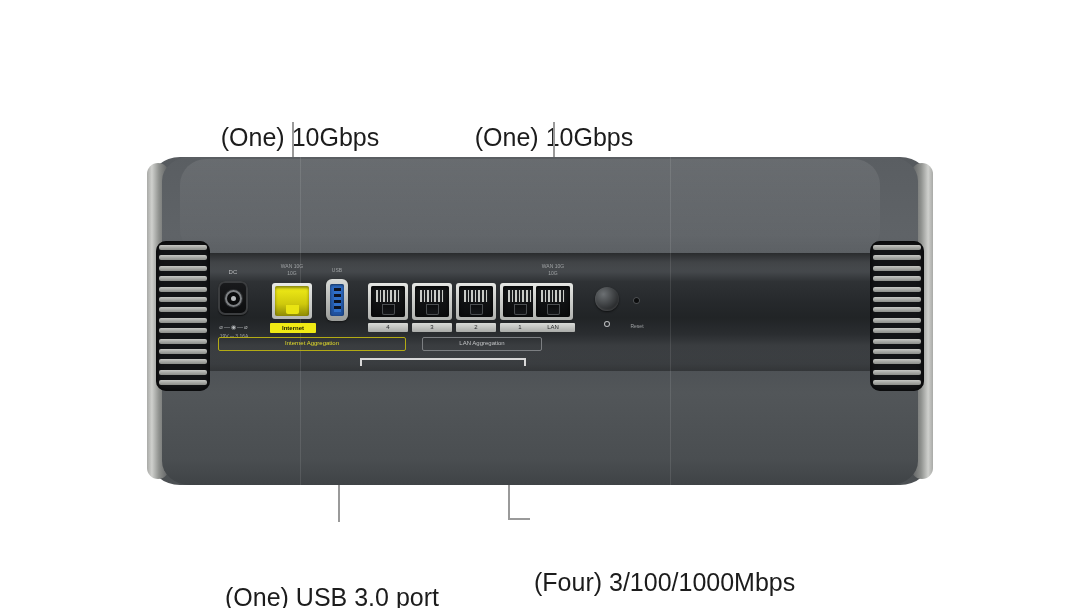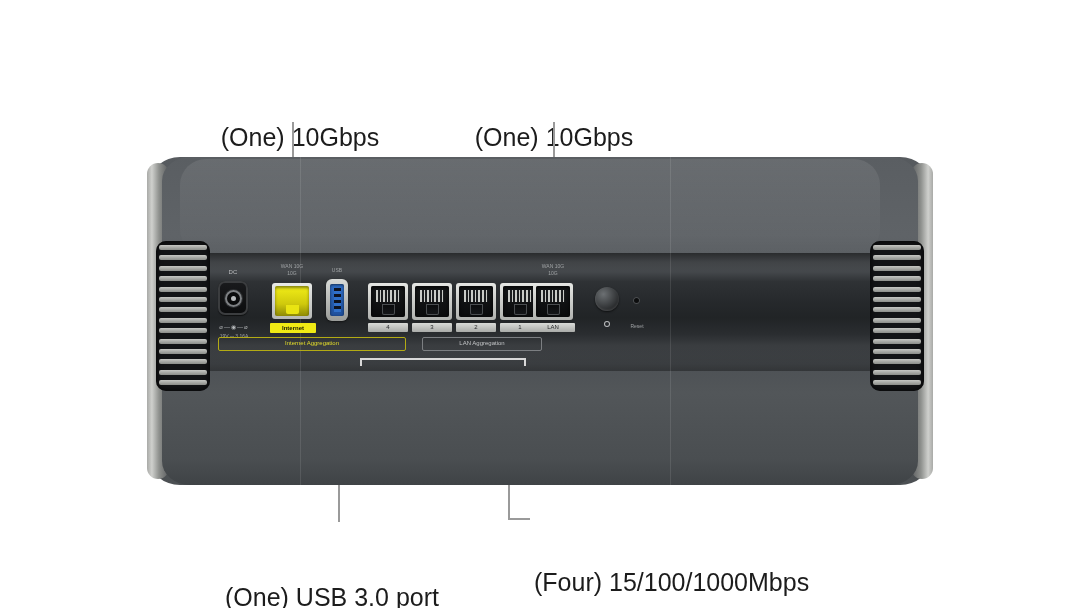--- a/index.html
+++ b/index.html
@@ -170,21 +170,21 @@
   <div class="callout c-center" style="left:438px;top:60px;width:232px;">
     <div>(One) 10Gbps</div>
     <div>Ethernet LAN port</div>
   </div>
 
   <div class="callout c-left" style="left:225px;top:520px;width:250px;">
     <div>(One) USB 3.0 port</div>
   </div>
 
   <div class="callout c-left" style="left:534px;top:505px;width:360px;">
-    <div>(Four) 15/100/1000Mbps</div>
+    <div>(Four) 3/100/1000Mbps</div>
     
   </div>
 
   <div class="vline" style="left:292px;top:122px;height:154px;"></div>
   <div class="vline" style="left:553px;top:122px;height:154px;"></div>
   <div class="vline" style="left:338px;top:330px;height:192px;"></div>
   <div class="vline" style="left:508px;top:360px;height:158px;"></div>
   <div class="hline" style="left:508px;top:518px;width:22px;"></div>
 
   <div id="router">

